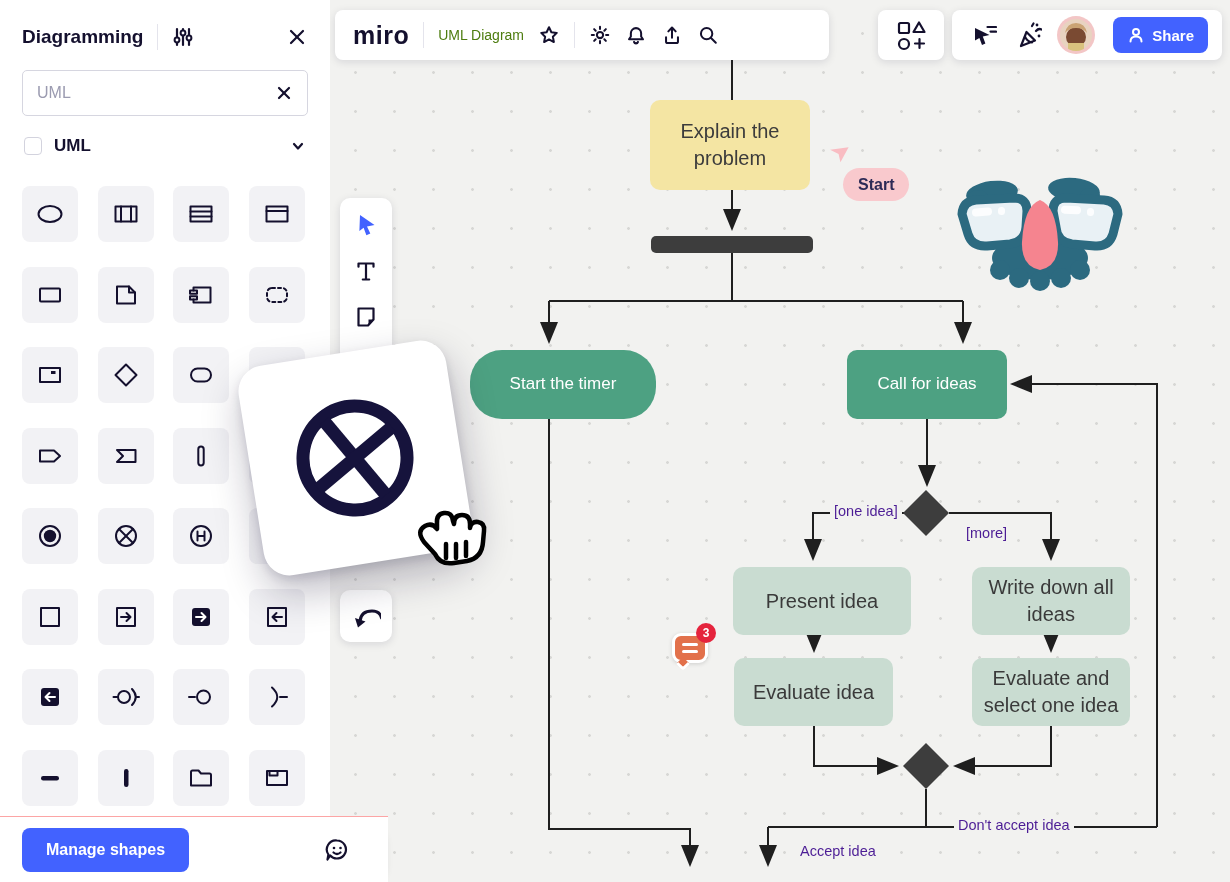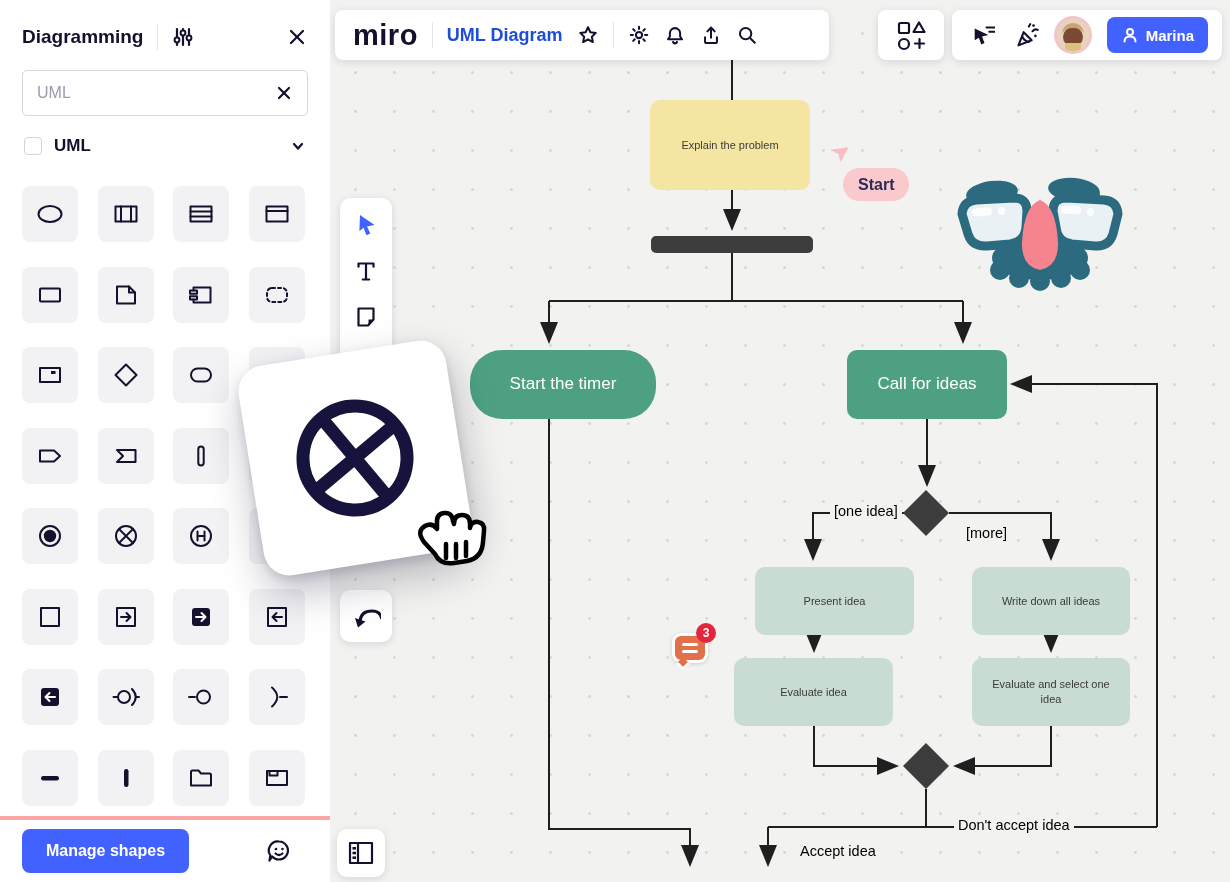--- a/index.html
+++ b/index.html
@@ -9,38 +9,38 @@
   .stroke-ic { stroke:#14102e; fill:none; stroke-width:2.2; stroke-linecap:round; stroke-linejoin:round; }
 
   
   #canvas { position:absolute; left:330px; top:0; width:900px; height:882px;
     background-color:#f2f2f0;
     background-image:radial-gradient(circle,#d7d7d5 1.3px, transparent 1.5px);
     background-size:39px 39px; background-position:6px 14px; }
   #edges { position:absolute; left:0; top:0; }
 
   .flow-node { position:absolute; display:flex; align-items:center; justify-content:center;
-    text-align:center; border-radius:10px; font-size:11px; line-height:1.35; padding:4px 10px; }
+    text-align:center; border-radius:10px; font-size:20px; line-height:1.35; padding:4px 10px; }
   .n-yellow { background:#f4e5a3; color:#3c3c3c; }
   .n-green  { background:#4da182; color:#fff; font-size:17px; }
   .n-pale   { background:#c9dcd1; color:#3a3a3a; }
   .n-bar    { background:#3d3d3d; border-radius:5px; }
 
-  .edge-label { position:absolute; background:#f2f2f0; color:#000000; font-size:14.5px;
+  .edge-label { position:absolute; background:#f2f2f0; color:#4c1d95; font-size:14.5px;
     padding:1px 4px; white-space:nowrap; }
 
   
   .card { position:absolute; background:#fff; border-radius:8px;
     box-shadow:0 2px 8px rgba(20,16,46,.12); display:flex; align-items:center; }
 
   
   #topbar { left:335px; top:10px; width:494px; height:50px; padding:0 18px; gap:14px; }
-  #topbar .logo { font-size:29px; font-weight:800; letter-spacing:.5px; color:#14102e; }
+  #topbar .logo { font-size:25px; font-weight:800; letter-spacing:.5px; color:#14102e; }
   .vdiv { width:1px; height:26px; background:#e4e4ec; }
-  #topbar .title { font-size:18px; font-weight:700; color:#1d4ed8; white-space:nowrap; }
+  #topbar .title { font-size:14px; font-weight:400; color:#4d7c0f; white-space:nowrap; }
   .tb-ic { width:22px; height:22px; cursor:pointer; }
 
   
   #quickadd { left:878px; top:10px; width:66px; height:50px; justify-content:center; }
 
   
   #collabbar { left:952px; top:10px; width:270px; height:50px; padding:0 14px 0 18px; gap:15px; }
   #avatar { width:38px; height:38px; border-radius:50%; background:#f3c6c6; padding:3px; }
   #share-btn { margin-left:auto; height:36px; padding:0 14px; border:none; border-radius:8px;
     background:#4262ff; color:#fff; font-size:15px; font-weight:700; display:flex;
@@ -66,22 +66,22 @@
   #category-cb { width:18px; height:18px; border:1.5px solid #d3d3de; border-radius:4px; background:#fff; cursor:pointer; }
   #category-label { font-size:17px; font-weight:700; color:#14102e; }
   #category-chev { margin-left:auto; cursor:pointer; }
   #shape-grid { position:absolute; left:22px; top:186px; display:grid;
     grid-template-columns:repeat(4,56px); grid-auto-rows:56px; column-gap:19.5px; row-gap:24.5px; }
   .shape-cell { background:#f2f2f5; border-radius:8px; display:flex; align-items:center;
     justify-content:center; cursor:pointer; }
   .shape-cell svg { width:28px; height:28px; }
   .sh { stroke:#14102e; fill:none; stroke-width:2; stroke-linejoin:round; stroke-linecap:round; }
   .sh-f { fill:#14102e; stroke:none; }
-  #panel-footer { position:absolute; left:0; bottom:0; width:330px; height:66px;
-    border-top:4px solid #fca5a5; display:flex; align-items:center; padding:0 22px; background:#fff; }
+  #panel-footer { position:absolute; left:0; bottom:0; width:388px; height:66px;
+    border-top:1px solid #fca5a5; display:flex; align-items:center; padding:0 22px; background:#fff; }
   #manage-btn { width:167px; height:44px; background:#4262ff; border:none; border-radius:8px;
     color:#fff; font-size:16px; font-weight:600; cursor:pointer; font-family:inherit; }
   #feedback-ic { margin-left:auto; margin-right:16px; cursor:pointer; }
 
   
   #drag-card { position:absolute; left:250px; top:352px; width:210px; height:212px; background:#fff;
     border-radius:26px; transform:rotate(-9deg); z-index:50;
     box-shadow:0 18px 40px rgba(20,16,46,.28), 0 4px 10px rgba(20,16,46,.12);
     display:flex; align-items:center; justify-content:center; cursor:grabbing; }
   #hand-cursor { position:absolute; left:408px; top:498px; z-index:55; pointer-events:none; }
@@ -134,21 +134,21 @@
       <path d="M219 419 V829 H360 V864" marker-end="url(#ah)"></path>
     </g>
     <polygon points="596,490 619,513 596,536 573,513" fill="#3d3d3d"></polygon>
     <polygon points="596,743 619,766 596,789 573,766" fill="#3d3d3d"></polygon>
   </svg>
 
   <div class="flow-node n-yellow" style="left:320px;top:100px;width:160px;height:90px;">Explain the problem</div>
   <div class="flow-node n-bar" style="left:321px;top:236px;width:162px;height:17px;"></div>
   <div class="flow-node n-green" style="left:140px;top:350px;width:186px;height:69px;border-radius:32px;">Start the timer</div>
   <div class="flow-node n-green" style="left:517px;top:350px;width:160px;height:69px;">Call for ideas</div>
-  <div class="flow-node n-pale" style="left:425px;top:567px;width:159px;height:68px;">Present idea</div>
+  <div class="flow-node n-pale" style="left:403px;top:567px;width:178px;height:68px;">Present idea</div>
   <div class="flow-node n-pale" style="left:642px;top:567px;width:158px;height:68px;">Write down all ideas</div>
   <div class="flow-node n-pale" style="left:404px;top:658px;width:159px;height:68px;">Evaluate idea</div>
   <div class="flow-node n-pale" style="left:642px;top:658px;width:158px;height:68px;">Evaluate and select one idea</div>
 
   <span class="edge-label" style="left:500px;top:502px;">[one idea]</span>
   <span class="edge-label" style="left:632px;top:524px;">[more]</span>
   <span class="edge-label" style="left:466px;top:816px;margin-top:26px;">Accept idea</span>
   <span class="edge-label" style="left:624px;top:816px;">Don't accept idea</span>
 
   <svg style="position:absolute;left:496px;top:138px;" width="26" height="26" viewBox="0 0 26 26">
@@ -271,21 +271,21 @@
         <path d="M5 14 q2 -10 11 -10 q9 0 11 10 q-4 -5 -11 -5 q-7 0 -11 5 z" fill="#caa374"></path>
         <rect x="8" y="24" width="16" height="8" fill="#d9c27e"></rect>
       </g>
     </svg>
   </div>
   <button id="share-btn">
     <svg width="18" height="18" viewBox="0 0 18 18">
       <circle cx="9" cy="6" r="3" fill="none" stroke="#fff" stroke-width="2"></circle>
       <path d="M3.5 15.5 q0 -5 5.5 -5 q5.5 0 5.5 5" fill="none" stroke="#fff" stroke-width="2" stroke-linecap="round"></path>
     </svg>
-    <span>Marina</span>
+    <span>Share</span>
   </button>
 </div>
 
 <div class="card" id="toolsbar">
   <svg class="tool" viewBox="0 0 26 26">
     <path d="M7 3 L21.5 13 L14 14.4 L17.3 21.6 L13.4 23.2 L10.6 15.8 L6.4 19 Z" fill="#4262ff"></path>
   </svg>
   <svg class="tool" viewBox="0 0 26 26">
     <g class="stroke-ic">
         <path d="M5.5 5.5 h15 M5.5 5.5 v3.2 M20.5 5.5 v3.2 M13 5.5 v16 M9.8 21.5 h6.4"></path>

